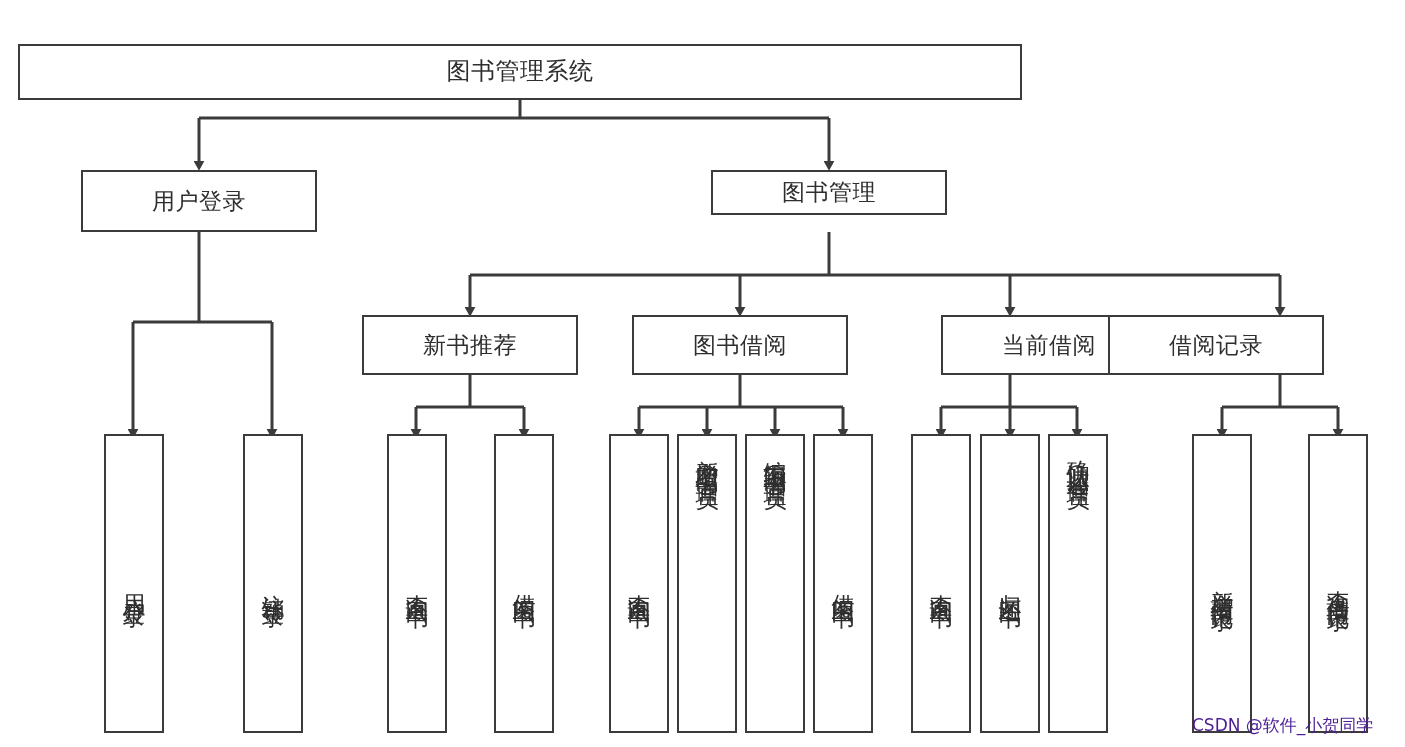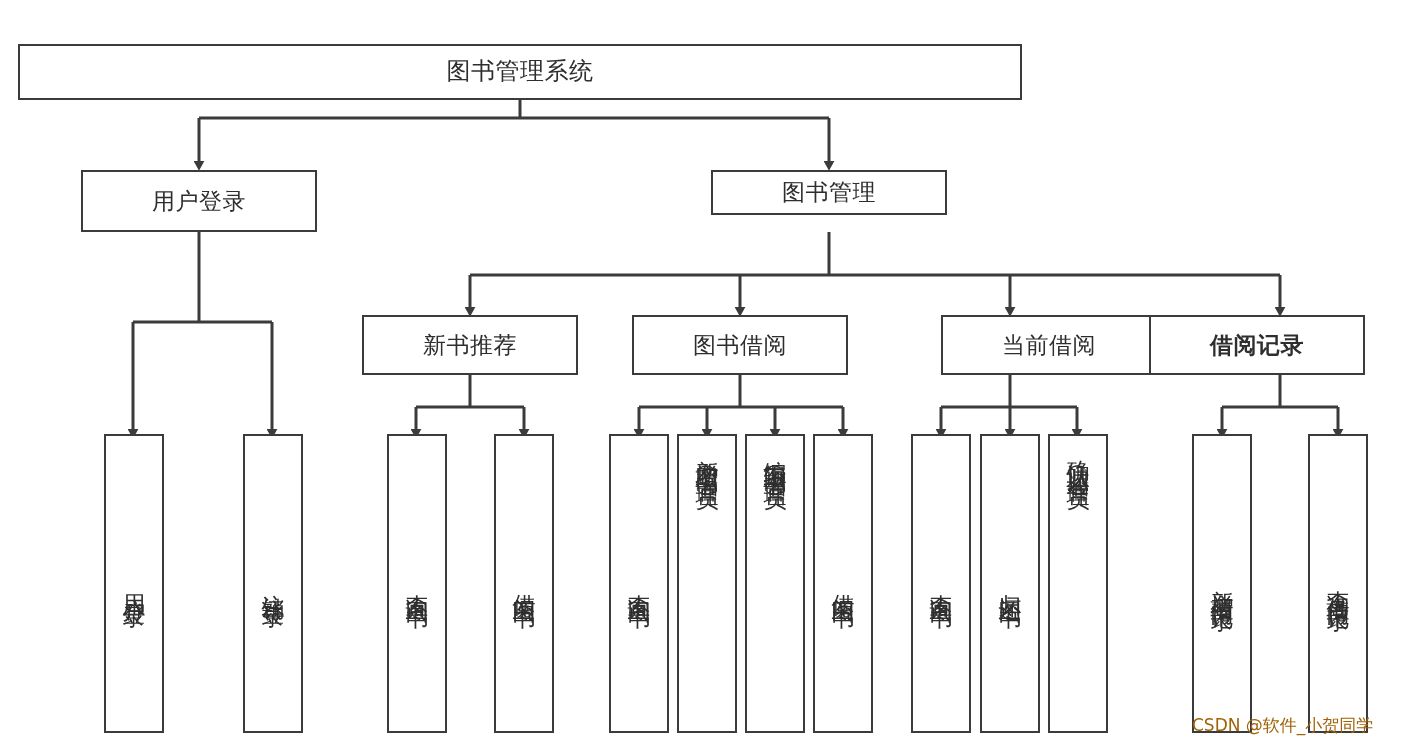--- a/index.html
+++ b/index.html
@@ -63,21 +63,21 @@
     line-height: 1.0;
     letter-spacing: 4px;
     white-space: nowrap;
   }
   .node.vert.centered {
     align-items: center;
     padding-top: 0;
   }
   .watermark {
     position: absolute;
-    color: #a16207;
+    color: #4c1d95;
     font-size: 17px;
     white-space: nowrap;
     font-family: "DejaVu Sans", "Liberation Sans", sans-serif;
   }
 </style>
 </head>
 <body>
 
 <div id="canvas">
 
@@ -146,21 +146,21 @@
 
   <div class="node horiz" style="left:632px; top:315px; width:216px; height:60px;">
     <span class="label">图书借阅</span>
   </div>
   <div class="node horiz" style="left:362px; top:315px; width:216px; height:60px;">
     <span class="label">新书推荐</span>
   </div>
   <div class="node horiz" style="left:902px; top:315px; width:216px; height:60px;margin-left:39px;">
     <span class="label">当前借阅</span>
   </div>
-  <div class="node horiz" style="left:1149px; top:315px; width:216px; height:60px;font-weight:bold;">
+  <div class="node horiz" style="left:1108px; top:315px; width:216px; height:60px;">
     <span class="label">借阅记录</span>
   </div>
 
   <div class="node vert centered" style="left:104px; top:434px; width:60px; height:299px;">
     <span class="label">用户登录</span>
   </div>
   <div class="node vert centered" style="left:243px; top:434px; width:60px; height:299px;">
     <span class="label">注销登录</span>
   </div>
 

